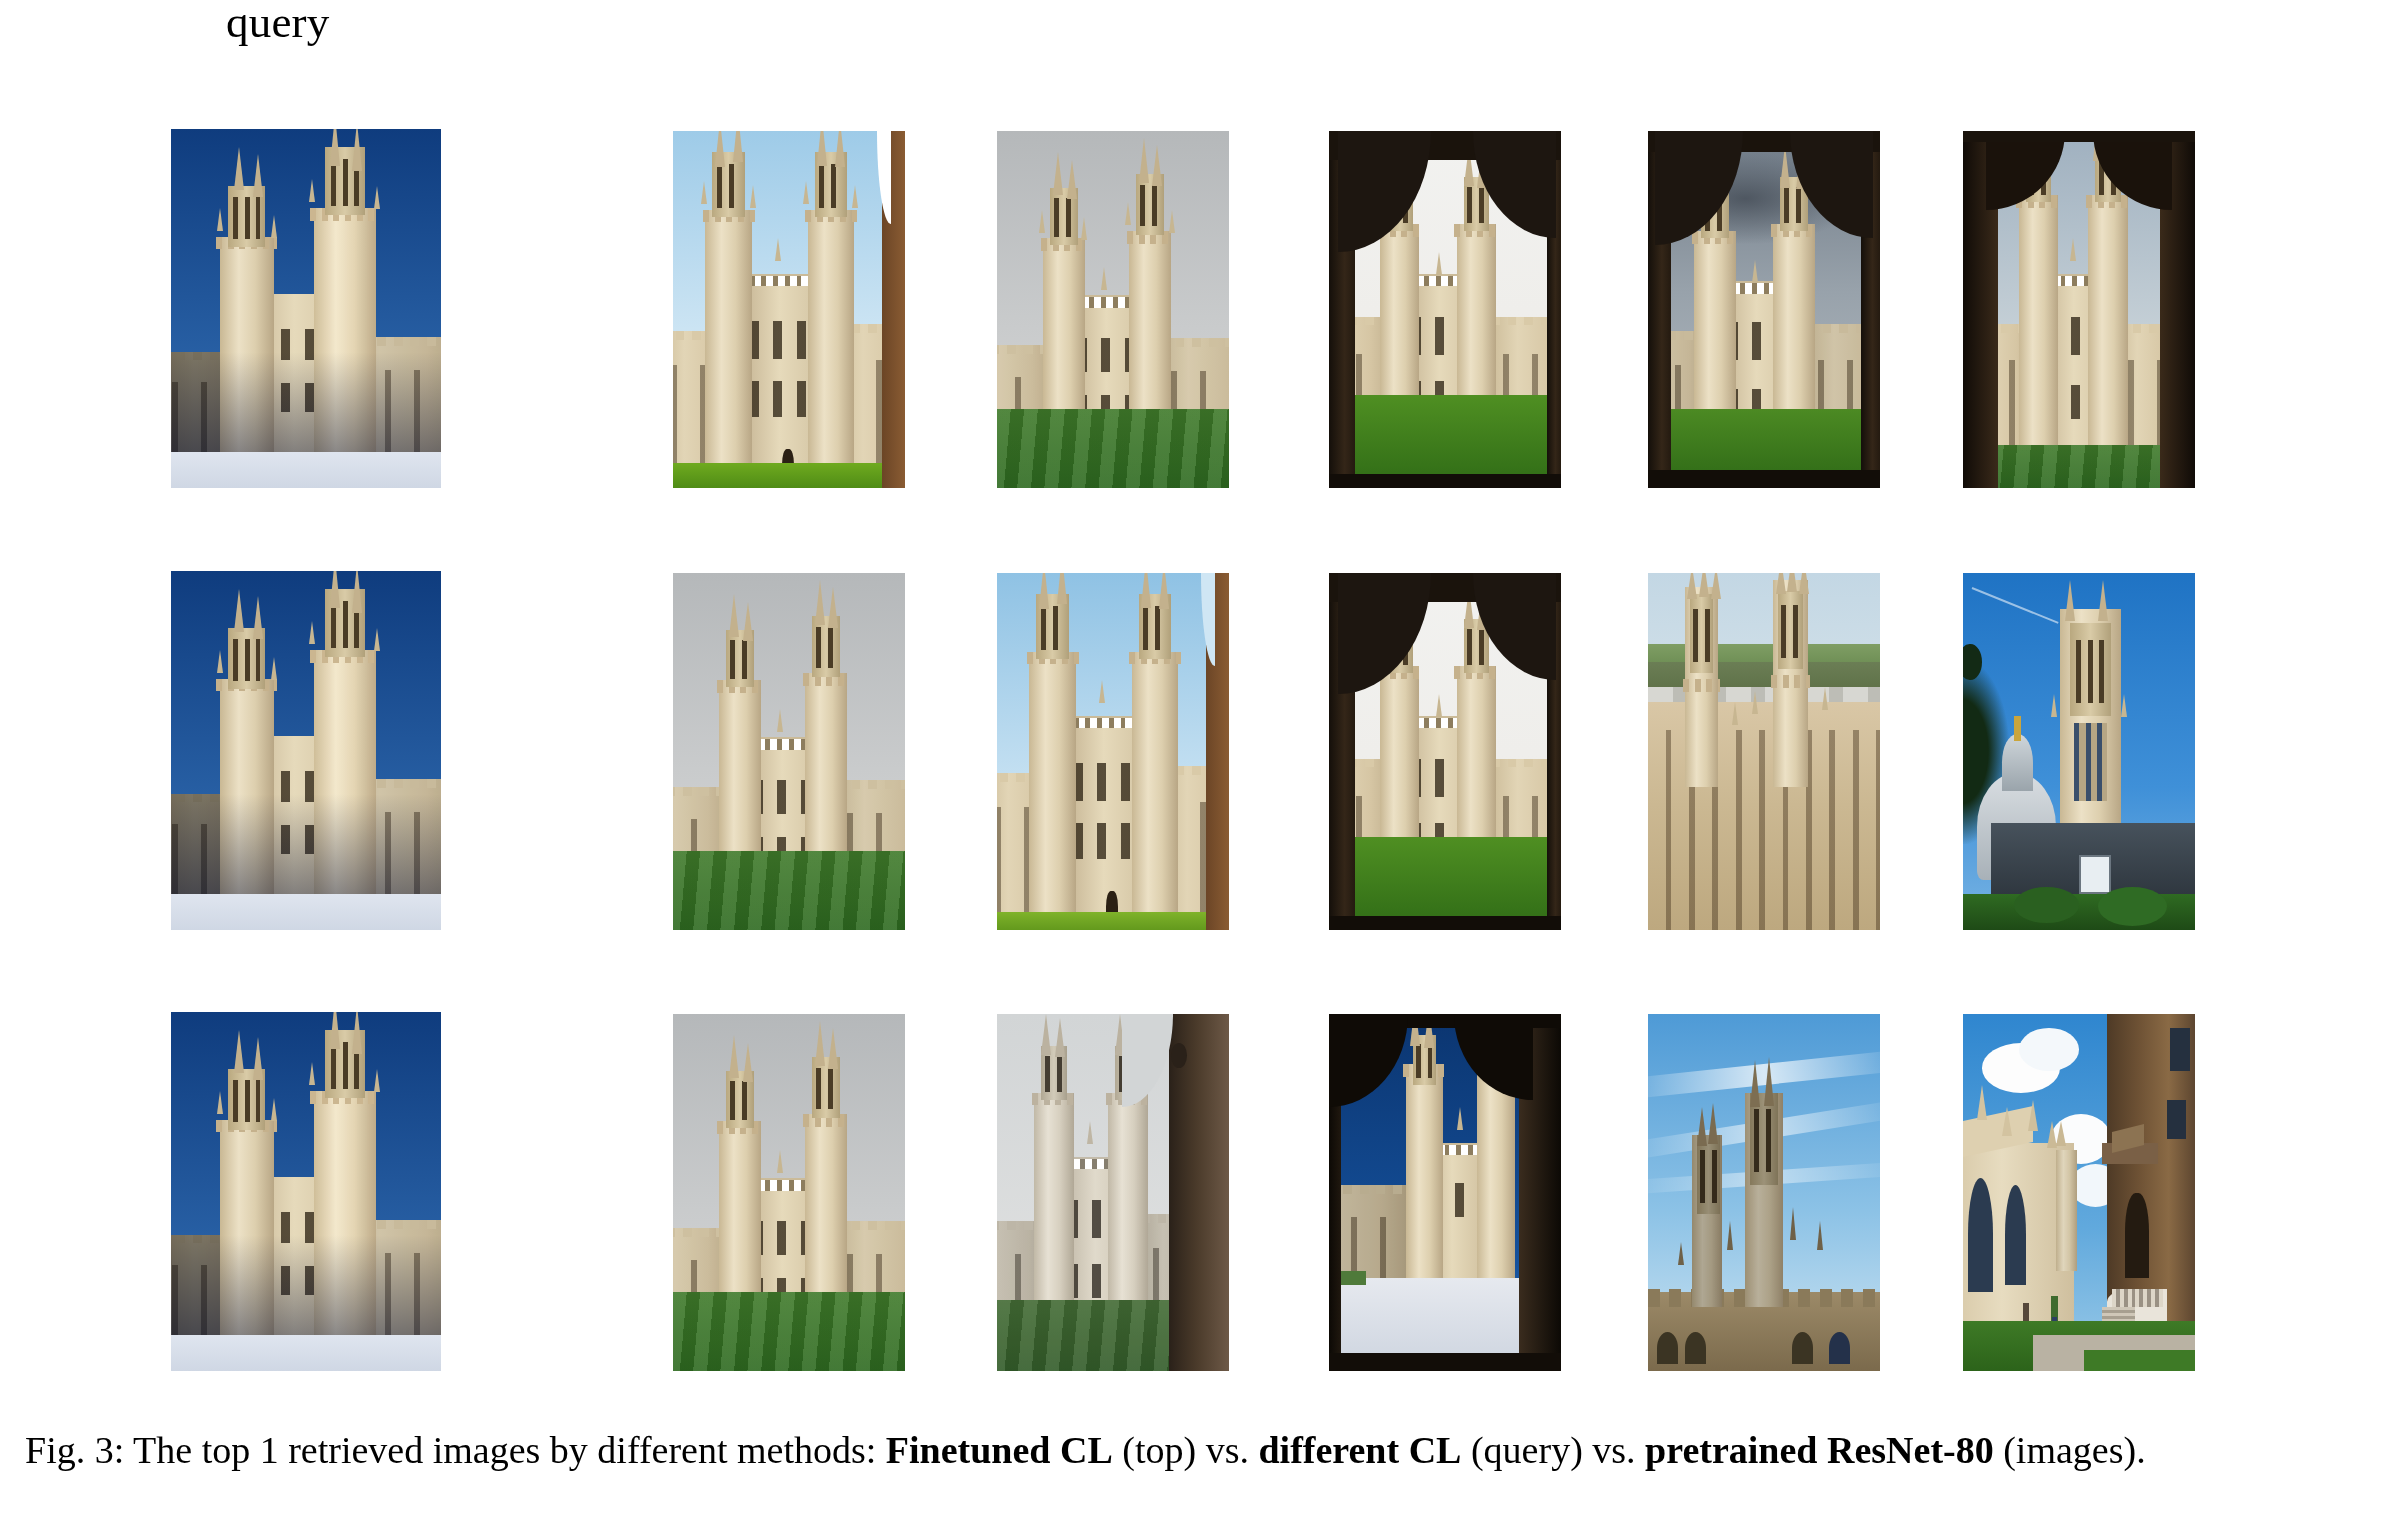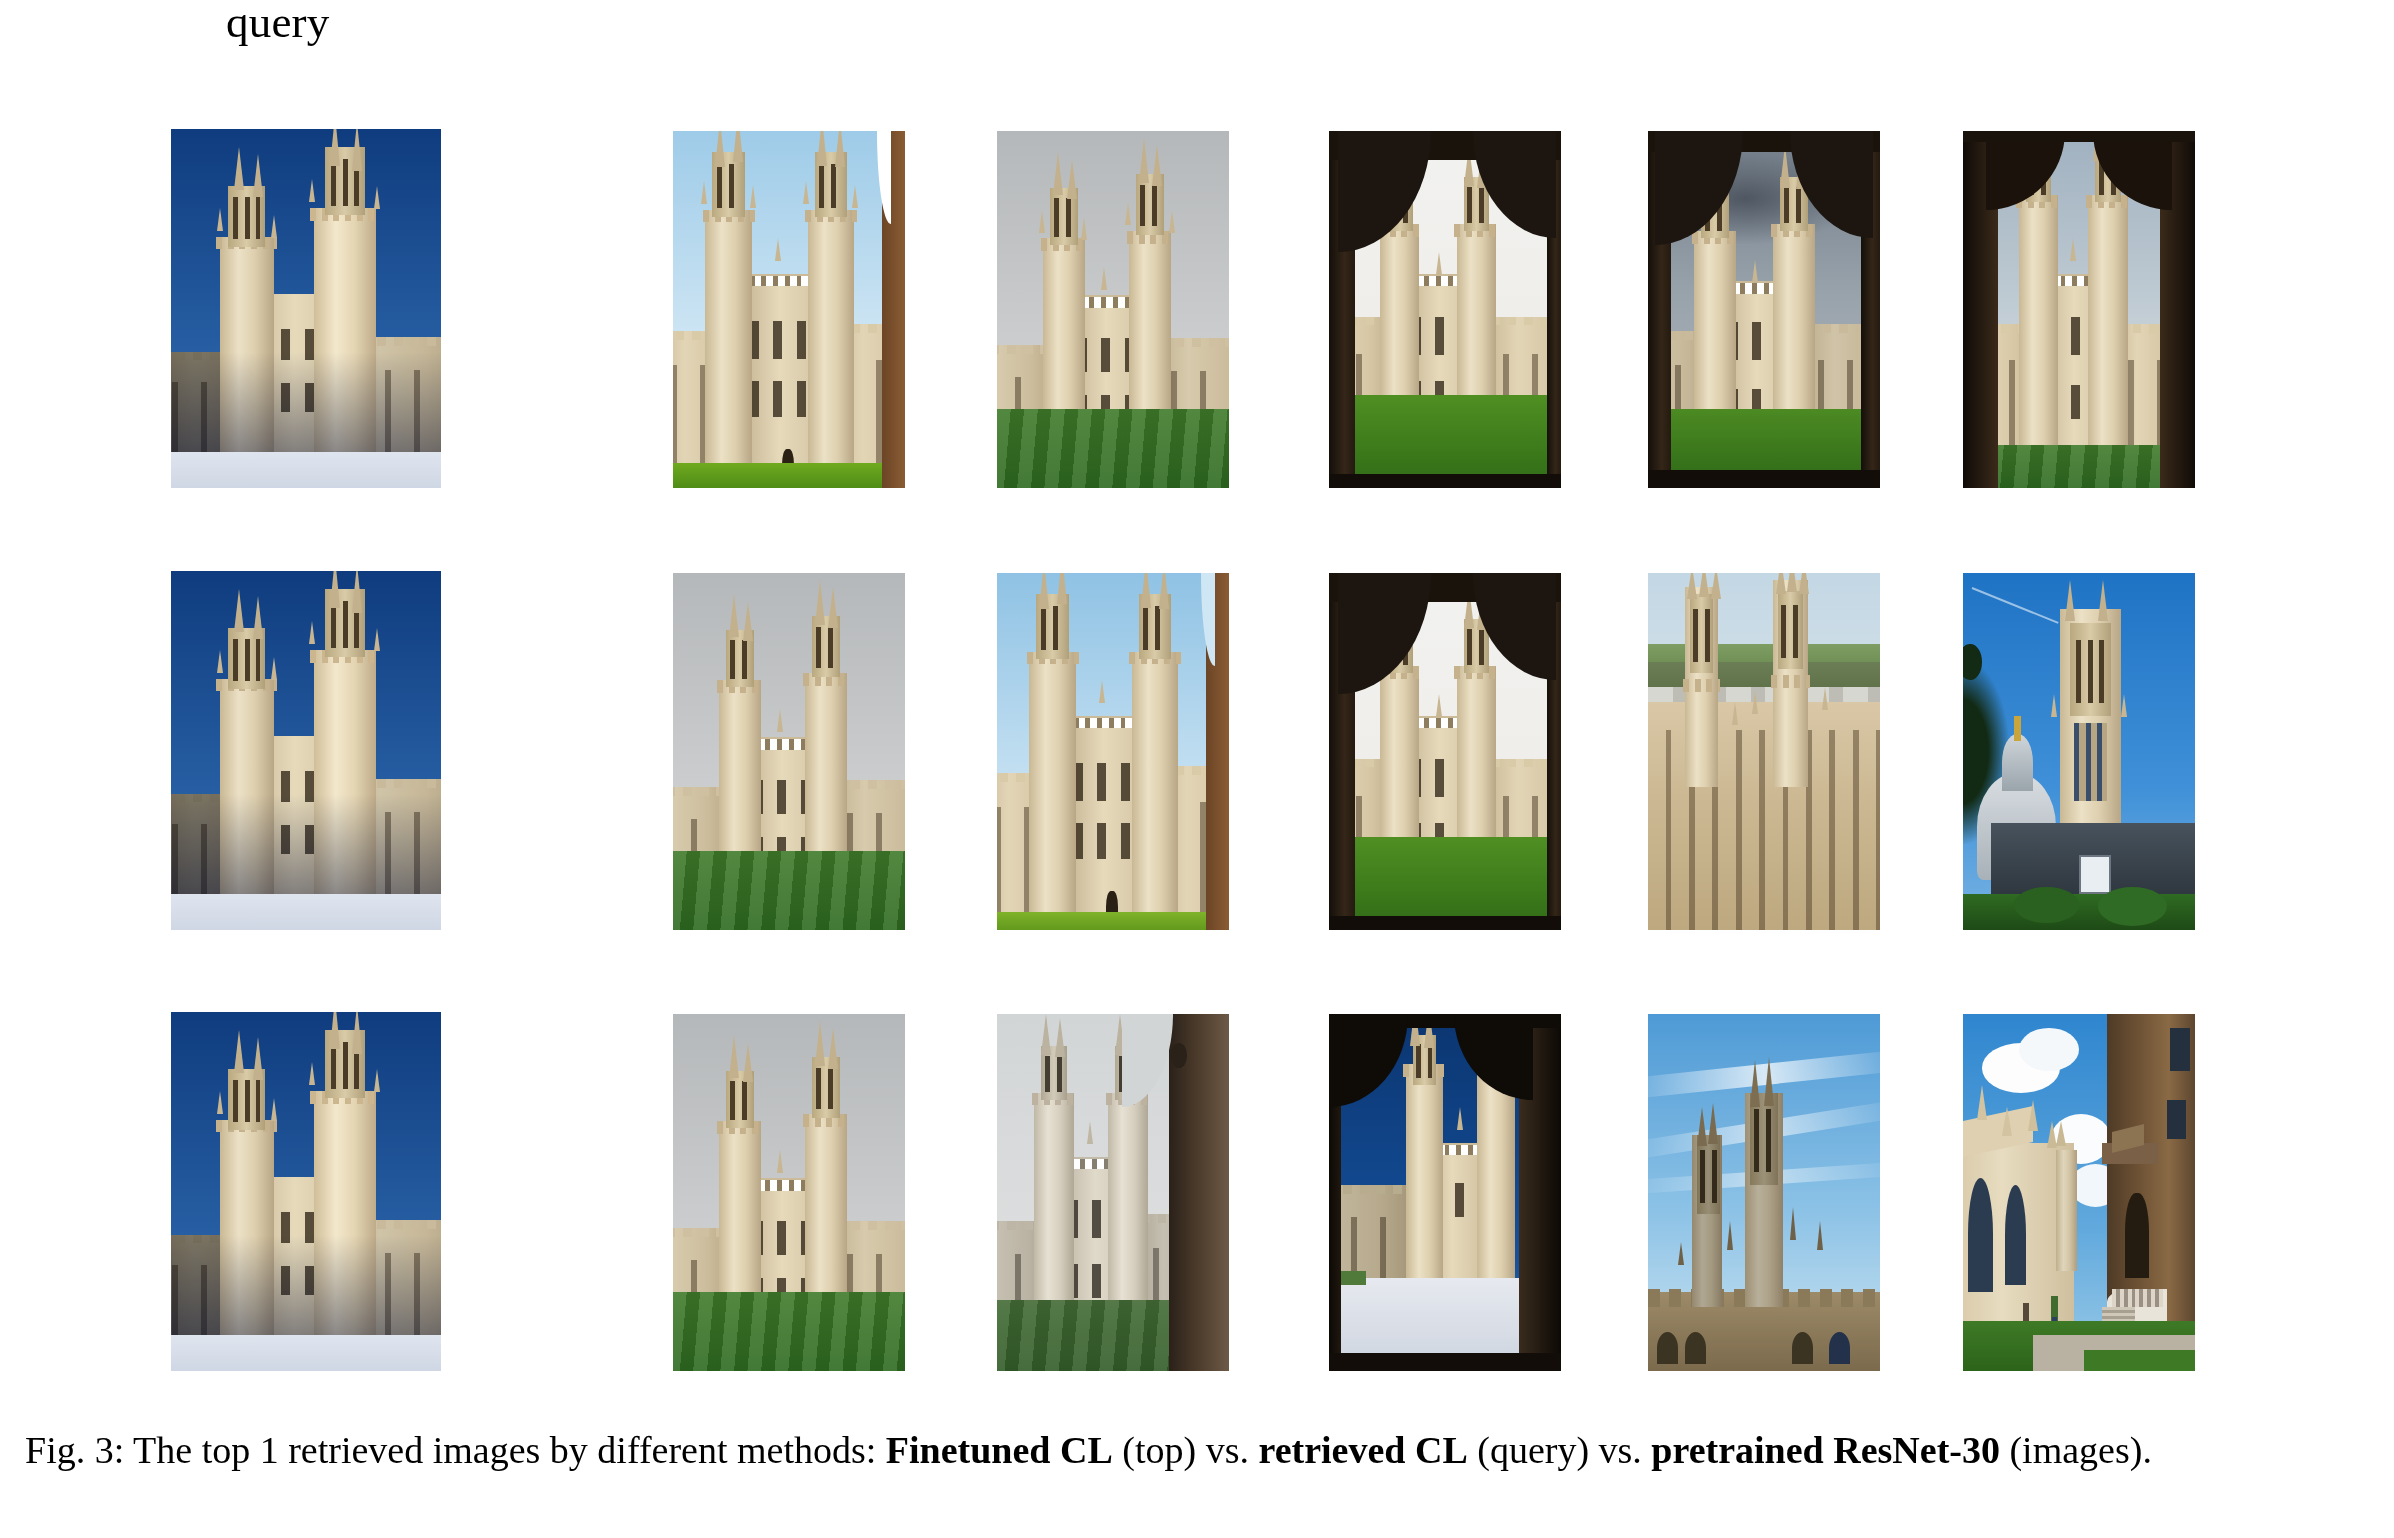--- a/index.html
+++ b/index.html
@@ -834,17 +834,17 @@
 
         <div style="position:absolute;left:0;right:0;bottom:0;height:14%;background:linear-gradient(#3e7a26,#2c631a);"></div>
         <div style="position:absolute;left:30%;right:0;bottom:0;height:10%;background:#b9b2a3;"></div>
         <div style="position:absolute;left:52%;right:0;bottom:0;height:6%;background:#3e7a26;"></div>
       </div>
     </div>
 
   </div>
 
   <div class="caption">
-    <span>Fig. 3: The top 1 retrieved images by different methods: </span><b>Finetuned CL</b><span> (top) vs. </span><b>retrieved CL</b><span> (query) vs. </span><b>pretrained ResNet-30</b><span> (images).</span>
+    <span>Fig. 3: The top 1 retrieved images by different methods: </span><b>Finetuned CL</b><span> (top) vs. </span><b>different CL</b><span> (query) vs. </span><b>pretrained ResNet-80</b><span> (images).</span>
   </div>
 
 </div>
 
 
 </body></html>

